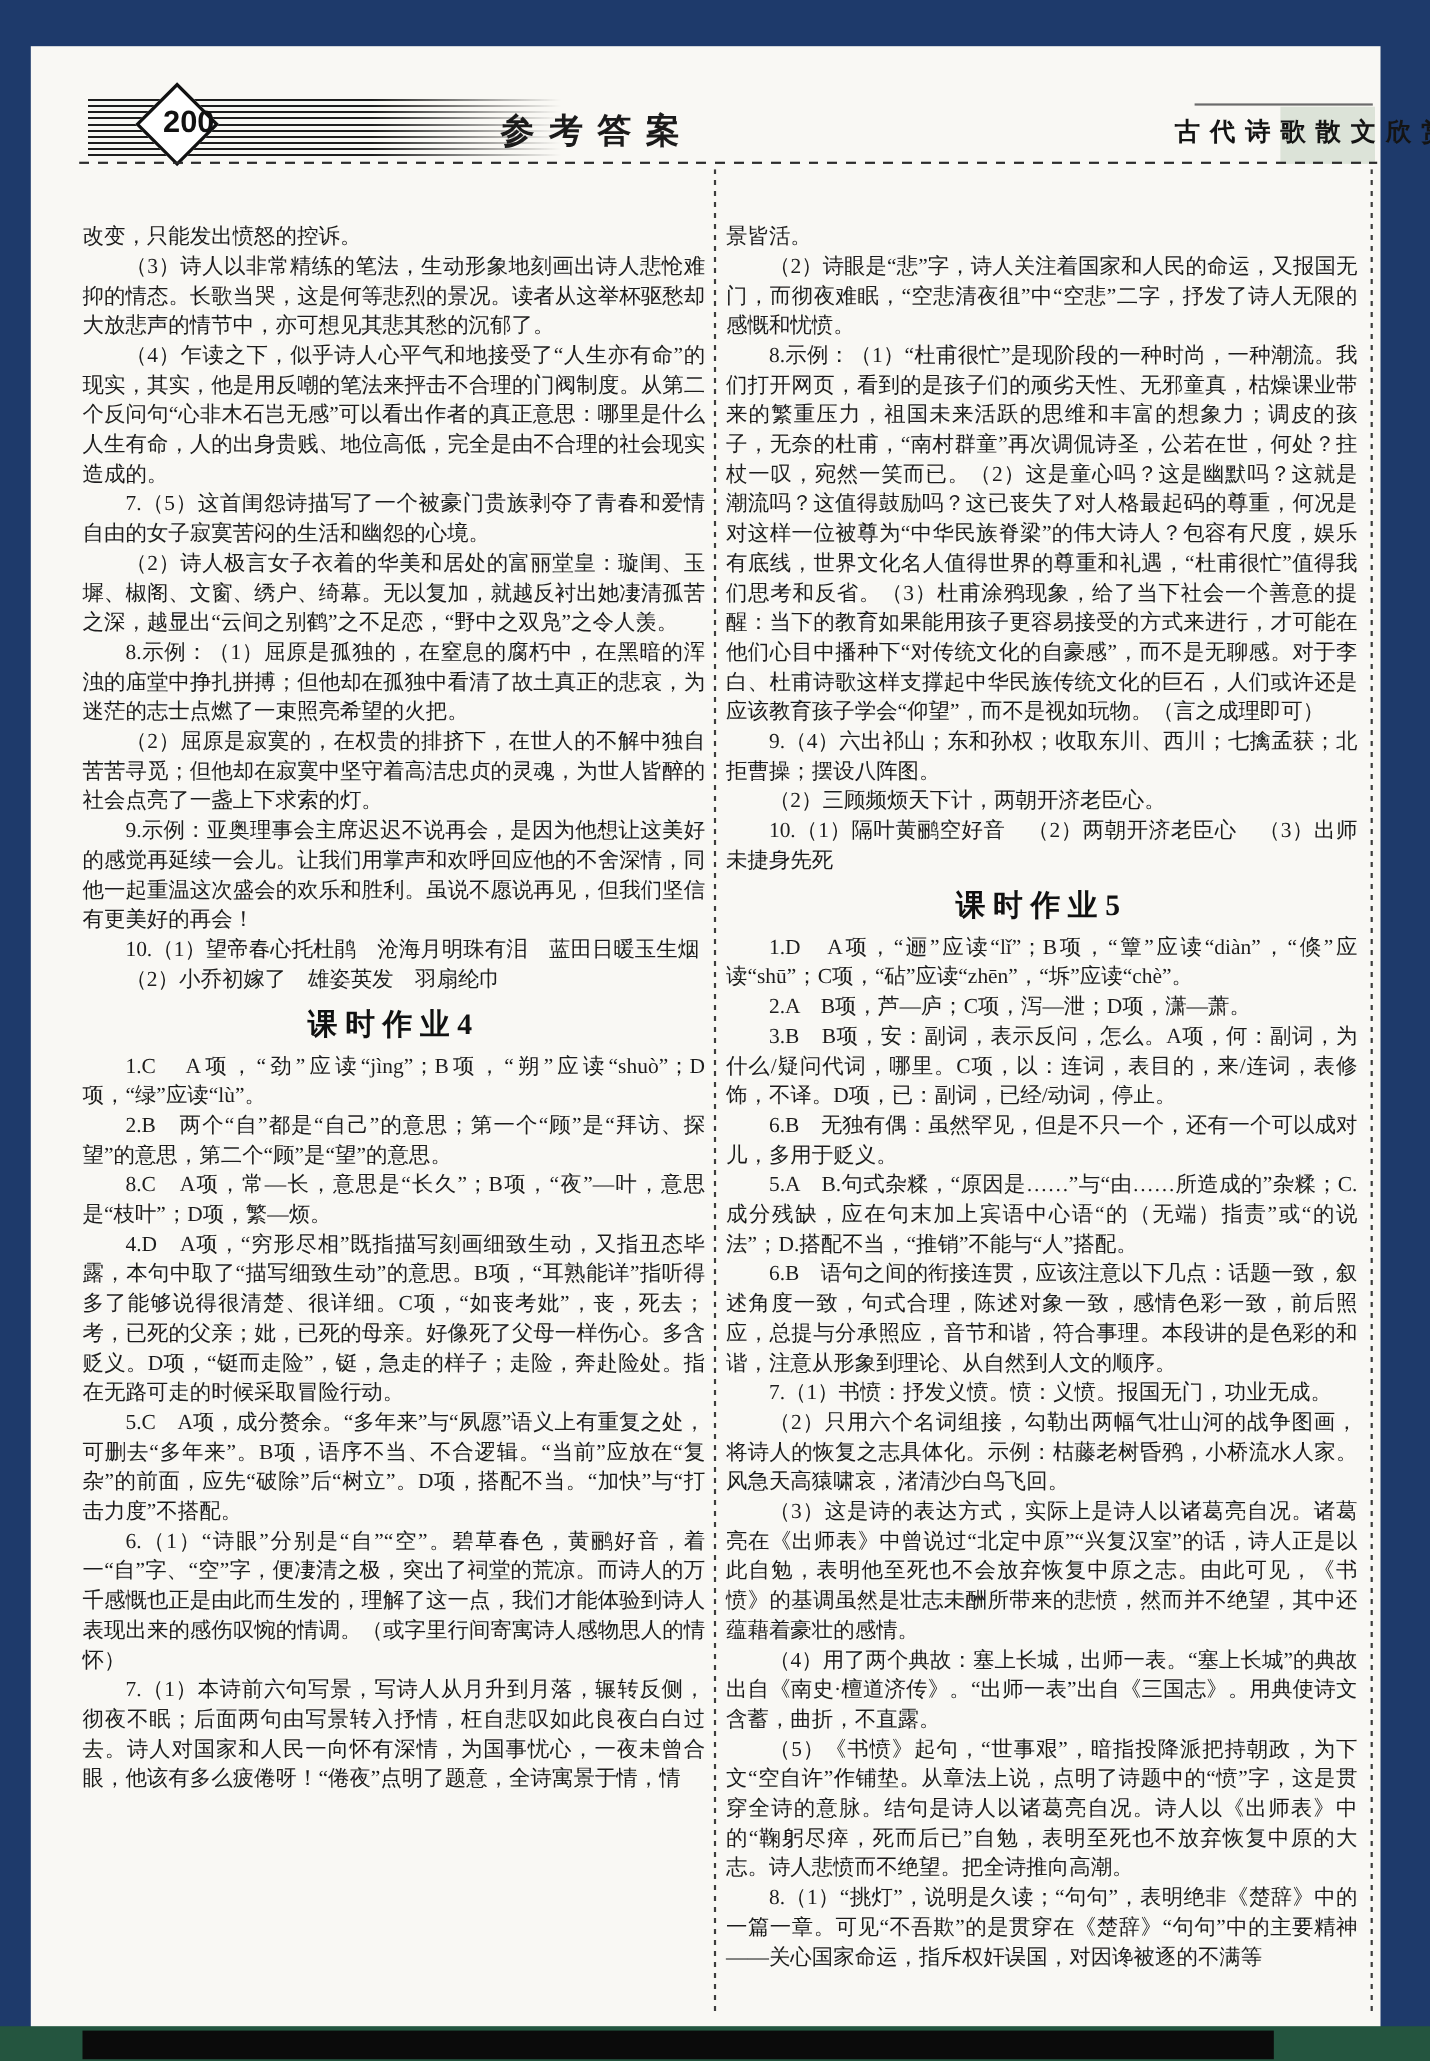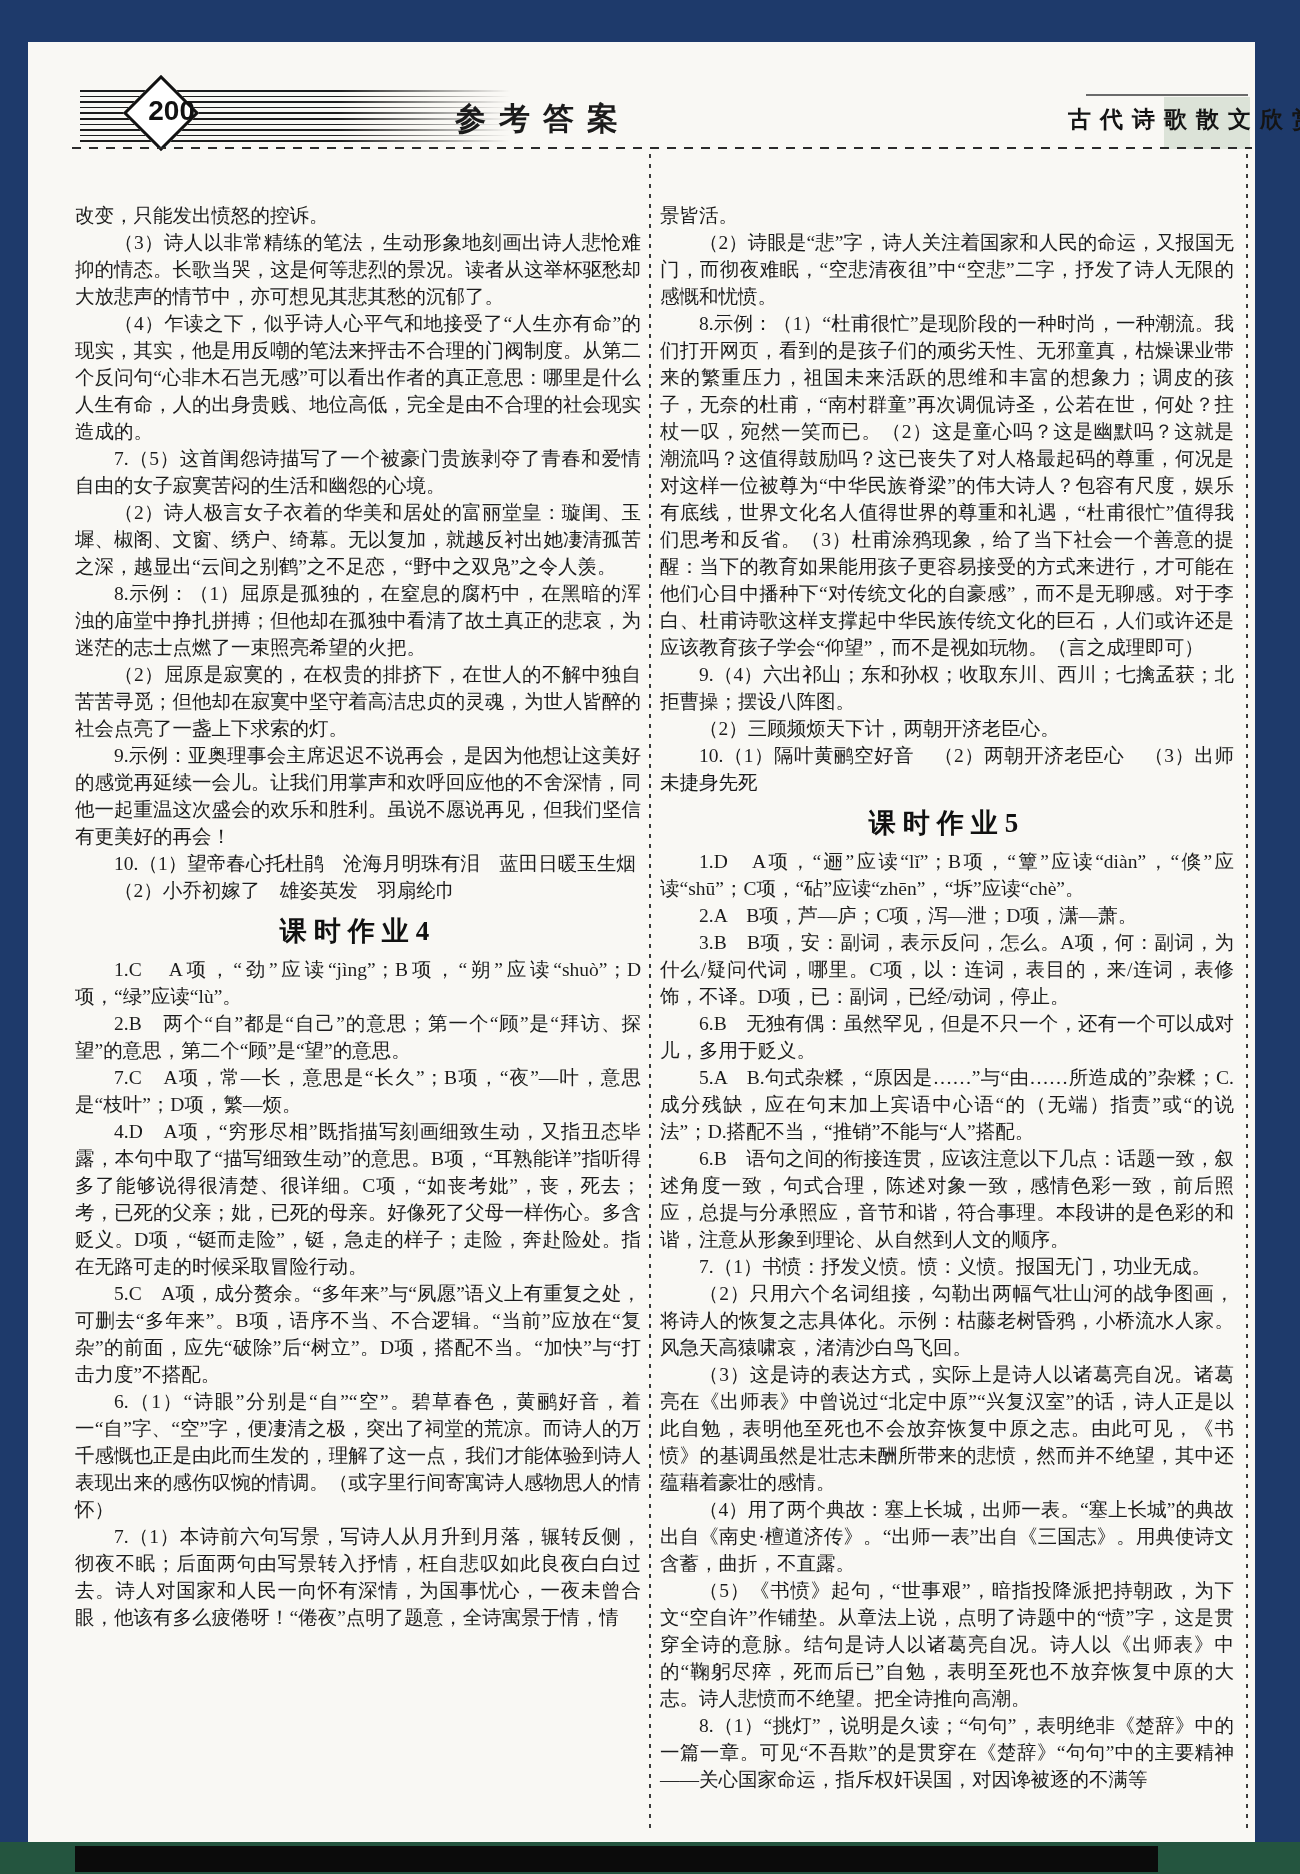--- a/index.html
+++ b/index.html
@@ -91,21 +91,21 @@
         <p class="block">7.（5）这首闺怨诗描写了一个被豪门贵族剥夺了青春和爱情自由的女子寂寞苦闷的生活和幽怨的心境。</p>
         <p class="block">（2）诗人极言女子衣着的华美和居处的富丽堂皇：璇闺、玉墀、椒阁、文窗、绣户、绮幕。无以复加，就越反衬出她凄清孤苦之深，越显出“云间之别鹤”之不足恋，“野中之双凫”之令人羡。</p>
         <p class="block">8.示例：（1）屈原是孤独的，在窒息的腐朽中，在黑暗的浑浊的庙堂中挣扎拼搏；但他却在孤独中看清了故土真正的悲哀，为迷茫的志士点燃了一束照亮希望的火把。</p>
         <p class="block">（2）屈原是寂寞的，在权贵的排挤下，在世人的不解中独自苦苦寻觅；但他却在寂寞中坚守着高洁忠贞的灵魂，为世人皆醉的社会点亮了一盏上下求索的灯。</p>
         <p class="block">9.示例：亚奥理事会主席迟迟不说再会，是因为他想让这美好的感觉再延续一会儿。让我们用掌声和欢呼回应他的不舍深情，同他一起重温这次盛会的欢乐和胜利。虽说不愿说再见，但我们坚信有更美好的再会！</p>
         <p class="block">10.（1）望帝春心托杜鹃　沧海月明珠有泪　蓝田日暖玉生烟</p>
         <p class="block">（2）小乔初嫁了　雄姿英发　羽扇纶巾</p>
         <p class="block block-heading">课时作业4</p>
         <p class="block">1.C　A项，“劲”应读“jìng”；B项，“朔”应读“shuò”；D项，“绿”应读“lù”。</p>
         <p class="block">2.B　两个“自”都是“自己”的意思；第一个“顾”是“拜访、探望”的意思，第二个“顾”是“望”的意思。</p>
-        <p class="block">7.C　A项，常—长，意思是“长久”；B项，“夜”—叶，意思是“枝叶”；D项，繁—烦。</p>
+        <p class="block">8.C　A项，常—长，意思是“长久”；B项，“夜”—叶，意思是“枝叶”；D项，繁—烦。</p>
         <p class="block">4.D　A项，“穷形尽相”既指描写刻画细致生动，又指丑态毕露，本句中取了“描写细致生动”的意思。B项，“耳熟能详”指听得多了能够说得很清楚、很详细。C项，“如丧考妣”，丧，死去；考，已死的父亲；妣，已死的母亲。好像死了父母一样伤心。多含贬义。D项，“铤而走险”，铤，急走的样子；走险，奔赴险处。指在无路可走的时候采取冒险行动。</p>
         <p class="block">5.C　A项，成分赘余。“多年来”与“夙愿”语义上有重复之处，可删去“多年来”。B项，语序不当、不合逻辑。“当前”应放在“复杂”的前面，应先“破除”后“树立”。D项，搭配不当。“加快”与“打击力度”不搭配。</p>
         <p class="block">6.（1）“诗眼”分别是“自”“空”。碧草春色，黄鹂好音，着一“自”字、“空”字，便凄清之极，突出了祠堂的荒凉。而诗人的万千感慨也正是由此而生发的，理解了这一点，我们才能体验到诗人表现出来的感伤叹惋的情调。（或字里行间寄寓诗人感物思人的情怀）</p>
         <p class="block">7.（1）本诗前六句写景，写诗人从月升到月落，辗转反侧，彻夜不眠；后面两句由写景转入抒情，枉自悲叹如此良夜白白过去。诗人对国家和人民一向怀有深情，为国事忧心，一夜未曾合眼，他该有多么疲倦呀！“倦夜”点明了题意，全诗寓景于情，情</p>
       </section>
 
     <div class="vdivider vdivider-center"></div>
 
     <section class="col col-right">
 

